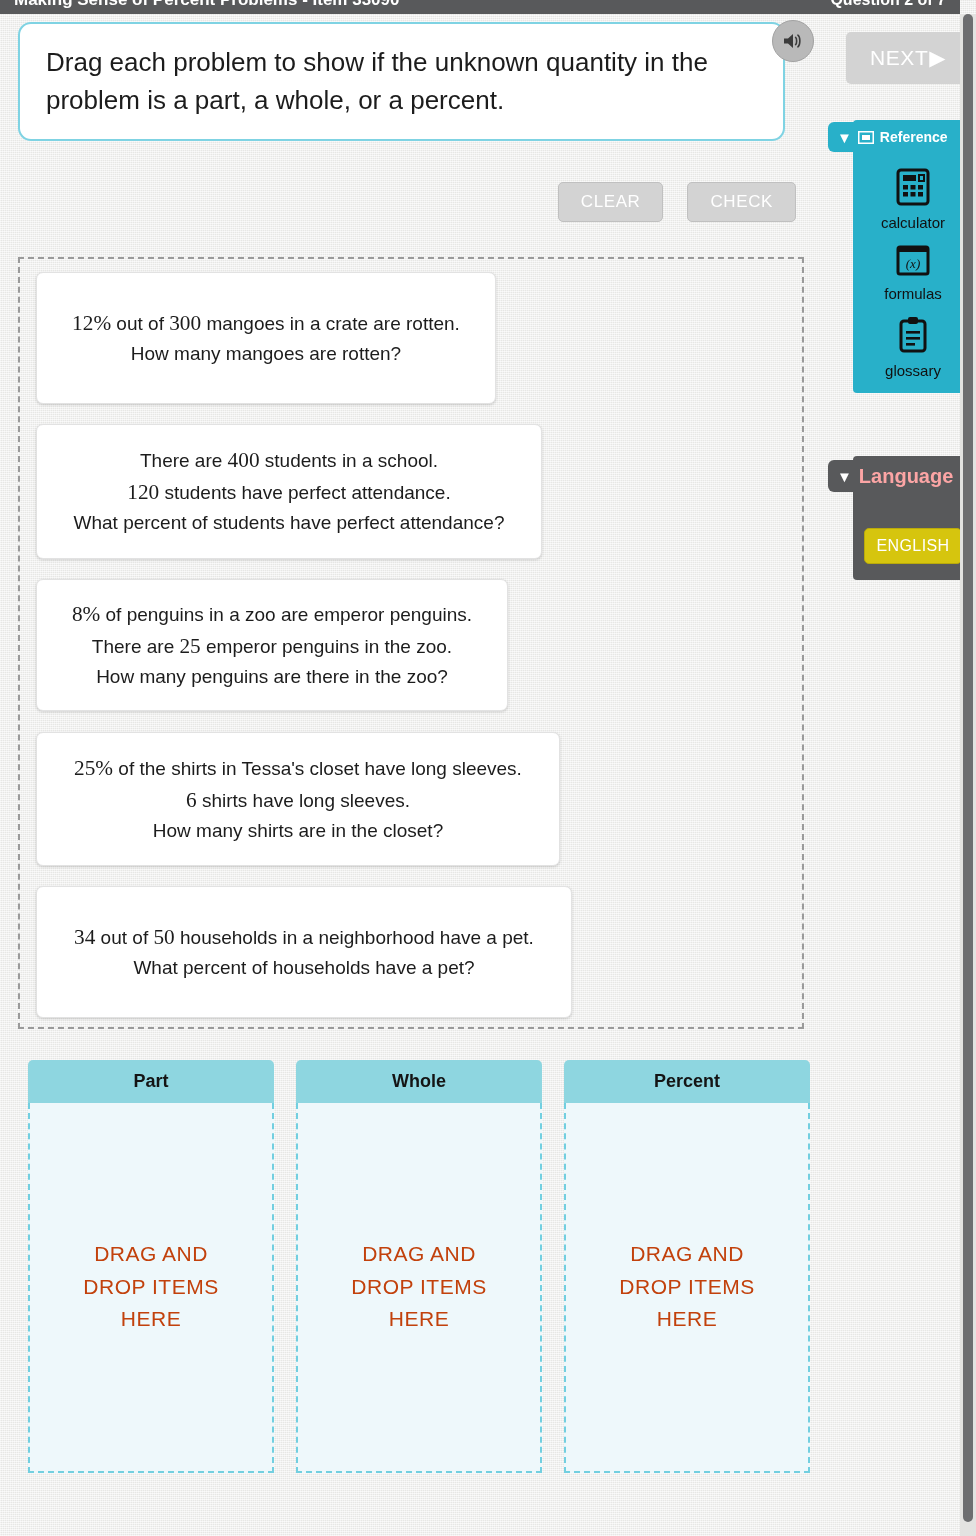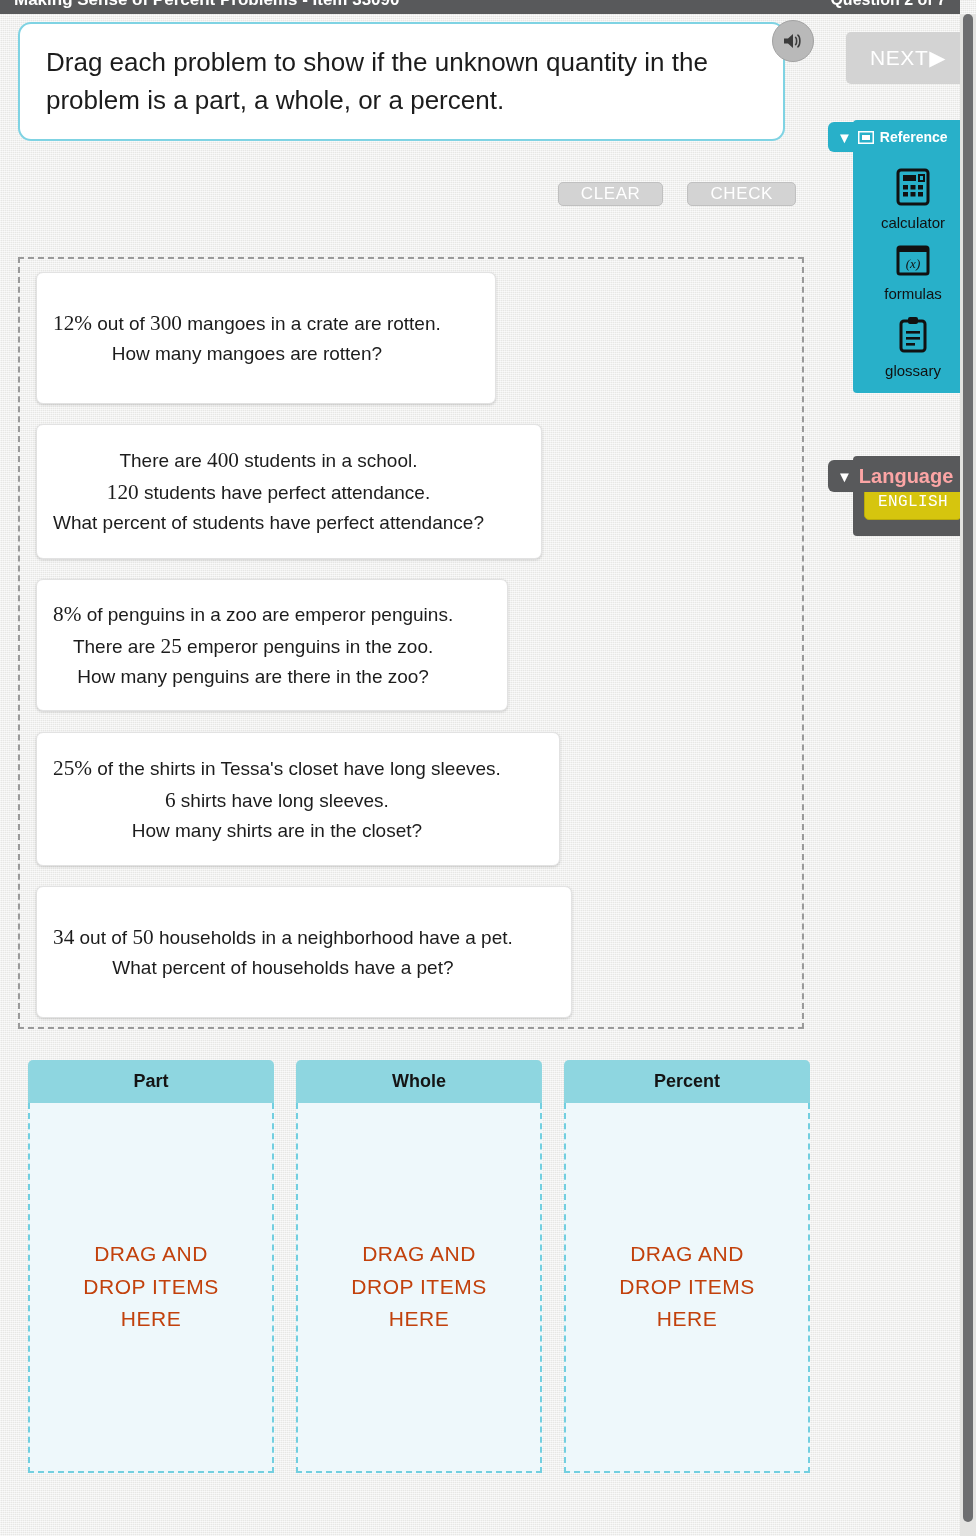--- a/index.html
+++ b/index.html
@@ -105,21 +105,21 @@
     padding-right: 14px;
     z-index: 10;
   }
   .act-btn {
     background: #d3d3d3;
     border: 1px solid #c0c0c0;
     border-radius: 5px;
     color: #ffffff;
     font-size: 17px;
     letter-spacing: .6px;
-    padding: 1px 22px;
+    padding: 9px 22px;
     min-width: 84px;
     text-align: center;
     cursor: pointer;
   }
 
   
   #source-area {
     position: absolute;
     top: 257px; left: 18px;
     width: 786px;
@@ -135,20 +135,21 @@
     border-radius: 7px;
     box-shadow: 0 1px 3px rgba(0,0,0,.16);
     padding: 18px 16px;
     text-align: center;
     font-size: 19px;
     line-height: 1.5;
     color: #1c1c1c;
     cursor: move;
     display: flex;
     align-items: center;
+    justify-content: center;
   }
   .prob-card .ln { display: block; }
   .mn { font-family: "Liberation Serif", serif; font-size: 1.12em; }
 
   
   #card-0 { top: 13px;  width: 460px; height: 132px; }
   #card-1 { top: 165px; width: 506px; height: 135px; }
   #card-2 { top: 320px; width: 472px; height: 132px; }
   #card-3 { top: 473px; width: 524px; height: 134px; }
   #card-4 { top: 627px; width: 536px; height: 132px; }
@@ -263,32 +264,31 @@
   }
   #lang-tab-label { color: #fca5a5; font-size: 20px; font-weight: bold; white-space: nowrap; }
   .info-dot {
     width: 17px; height: 17px; border-radius: 50%;
     background: #ffffff; color: #58595b;
     font-size: 12px; font-style: italic; font-weight: bold;
     display: flex; align-items: center; justify-content: center;
     font-family: "Liberation Serif", serif;
   }
   #lang-btn {
-    margin: 28px auto 0 auto;
+    margin: 72px auto 0 auto;
     width: 98px;
     background: #d6c50e;
     border: 1px solid #b9aa0b;
     border-radius: 5px;
     color: #ffffff;
     font-size: 16px;
     text-align: center;
     padding: 8px 0;
     letter-spacing: .4px;
     cursor: pointer;
-    font-family: Liberation Mono, monospace;
   }
 </style>
 </head>
 <body>
 
 <div id="page-bg"></div>
 
 <div id="topbar">
   <span class="tb-left">Making Sense of Percent Problems - Item 33090</span>
   <span class="tb-right">Question 2 of 7</span>

